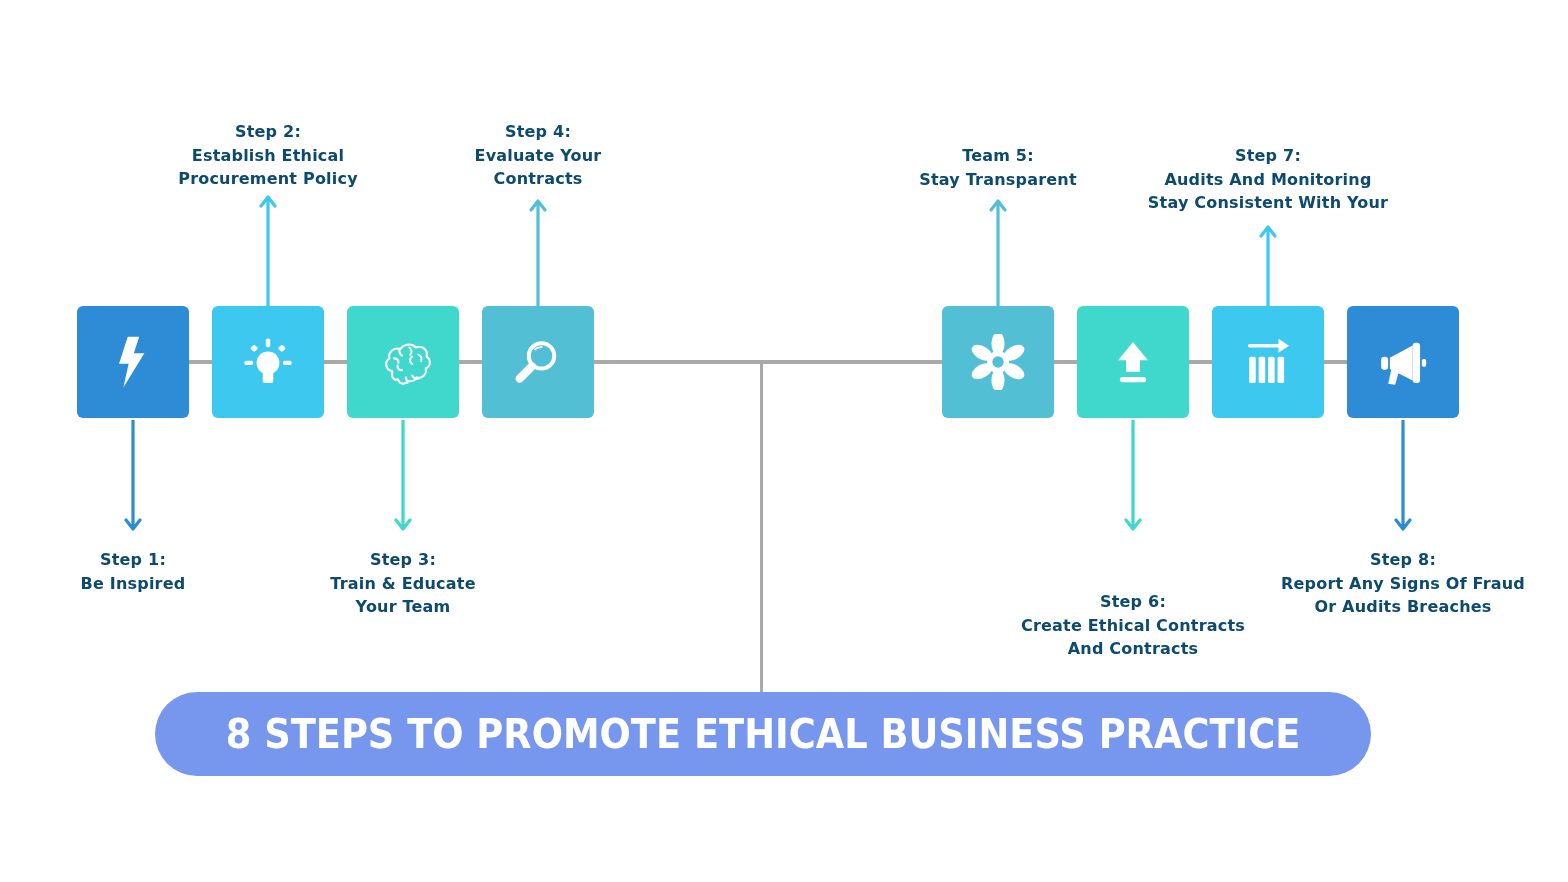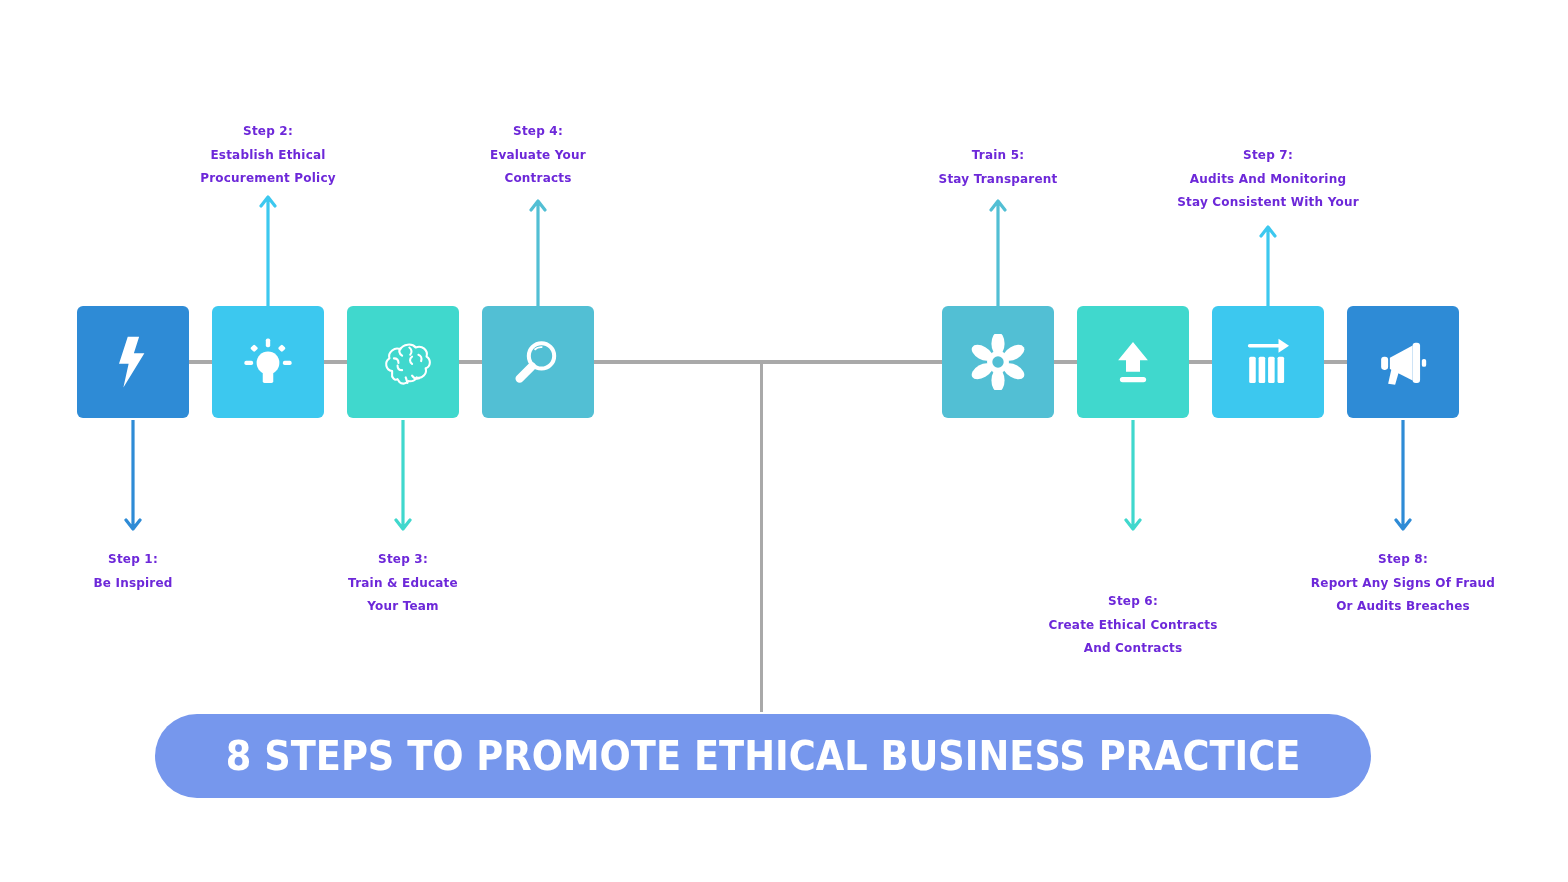--- a/index.html
+++ b/index.html
@@ -4,23 +4,23 @@
 <style>
   html,body{margin:0;padding:0;background:#fff;}
   .canvas{position:relative;width:1568px;height:882px;background:#ffffff;overflow:hidden;
           font-family:"DejaVu Sans","Liberation Sans",sans-serif;}
   .hline{position:absolute;background:#a9a9a9;}
   .vline{position:absolute;background:#a9a9a9;}
   .tile{position:absolute;width:112px;height:112px;border-radius:6px;
         display:flex;align-items:center;justify-content:center;}
   .tile svg{display:block;}
   .arrow{position:absolute;}
-  .step-label{position:absolute;width:300px;text-align:center;color:#6d28d9;
-              font-weight:bold;font-size:12px;line-height:23.5px;letter-spacing:.2px;}
-  .banner{position:absolute;left:155px;top:714px;width:1216px;height:84px;border-radius:42px;
+  .step-label{position:absolute;width:300px;text-align:center;color:#0c4a6e;
+              font-weight:bold;font-size:16px;line-height:23.5px;letter-spacing:.2px;}
+  .banner{position:absolute;left:155px;top:692px;width:1216px;height:84px;border-radius:42px;
           display:flex;align-items:center;justify-content:center;}
   .banner-text{display:inline-block;font-size:40px;font-weight:bold;letter-spacing:0;
                transform:scaleX(.92);white-space:nowrap;}
 </style>
 </head>
 <body>
 
 <div class="canvas">
 
   <div class="hline" style="left:100px;top:360px;width:1340px;height:4px;"></div>
@@ -125,21 +125,21 @@
             <ellipse cx="32" cy="11" rx="7.5" ry="13"></ellipse>
           </g>
         <path fill-rule="evenodd" d="M19.5 32a12.5 12.5 0 1 0 25 0a12.5 12.5 0 1 0 -25 0 M25.5 32a6.5 6.5 0 1 0 13 0a6.5 6.5 0 1 0 -13 0"></path>
       </g>
     </svg>
   </div>
   <svg class="arrow" style="left: 988px; top: 198px; color: rgb(82, 191, 212);" width="20" height="108">
     <path d="M10 108 V4 M3 12 L10 3 L17 12" fill="none" stroke="currentColor" stroke-width="3.2" stroke-linecap="round" stroke-linejoin="round"></path>
   </svg>
   <div class="step-label" style="left:848px;top:144px;">
-    <div>Train 5:</div>
+    <div>Team 5:</div>
     <div>Stay Transparent</div>
   </div>
 
   <div class="tile" style="left: 1077px; top: 306px; background: rgb(64, 216, 205);">
     <svg width="56" height="56" viewBox="0 0 64 64">
       <g fill="#ffffff">
         <path d="M32 9 L15 30 h9 v13 h16 V30 h9 z"></path>
         <rect x="17" y="49" width="30" height="6" rx="3"></rect>
       </g>
     </svg>

